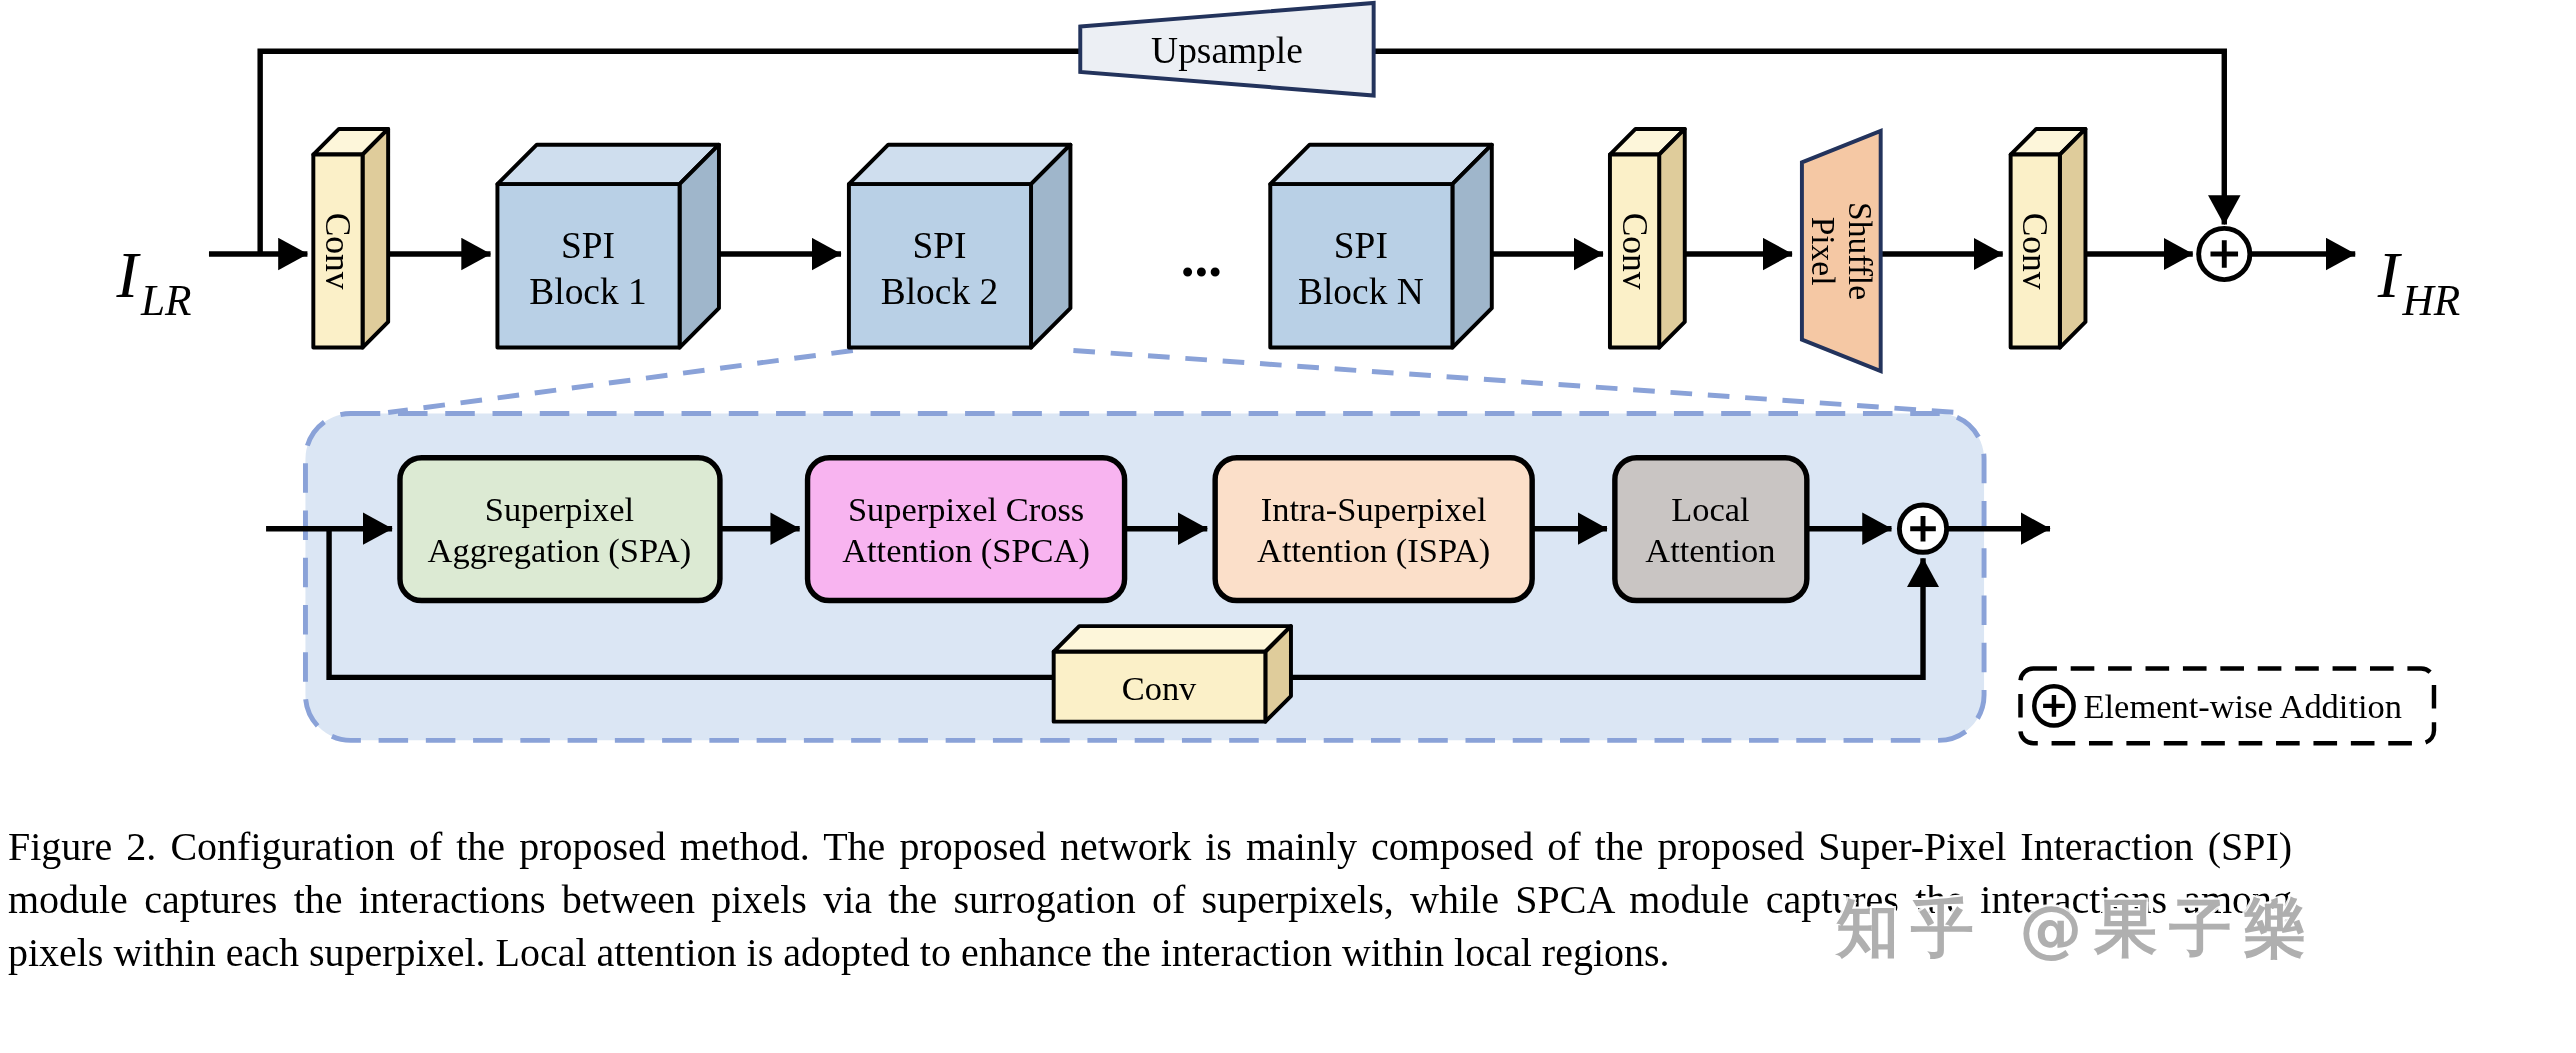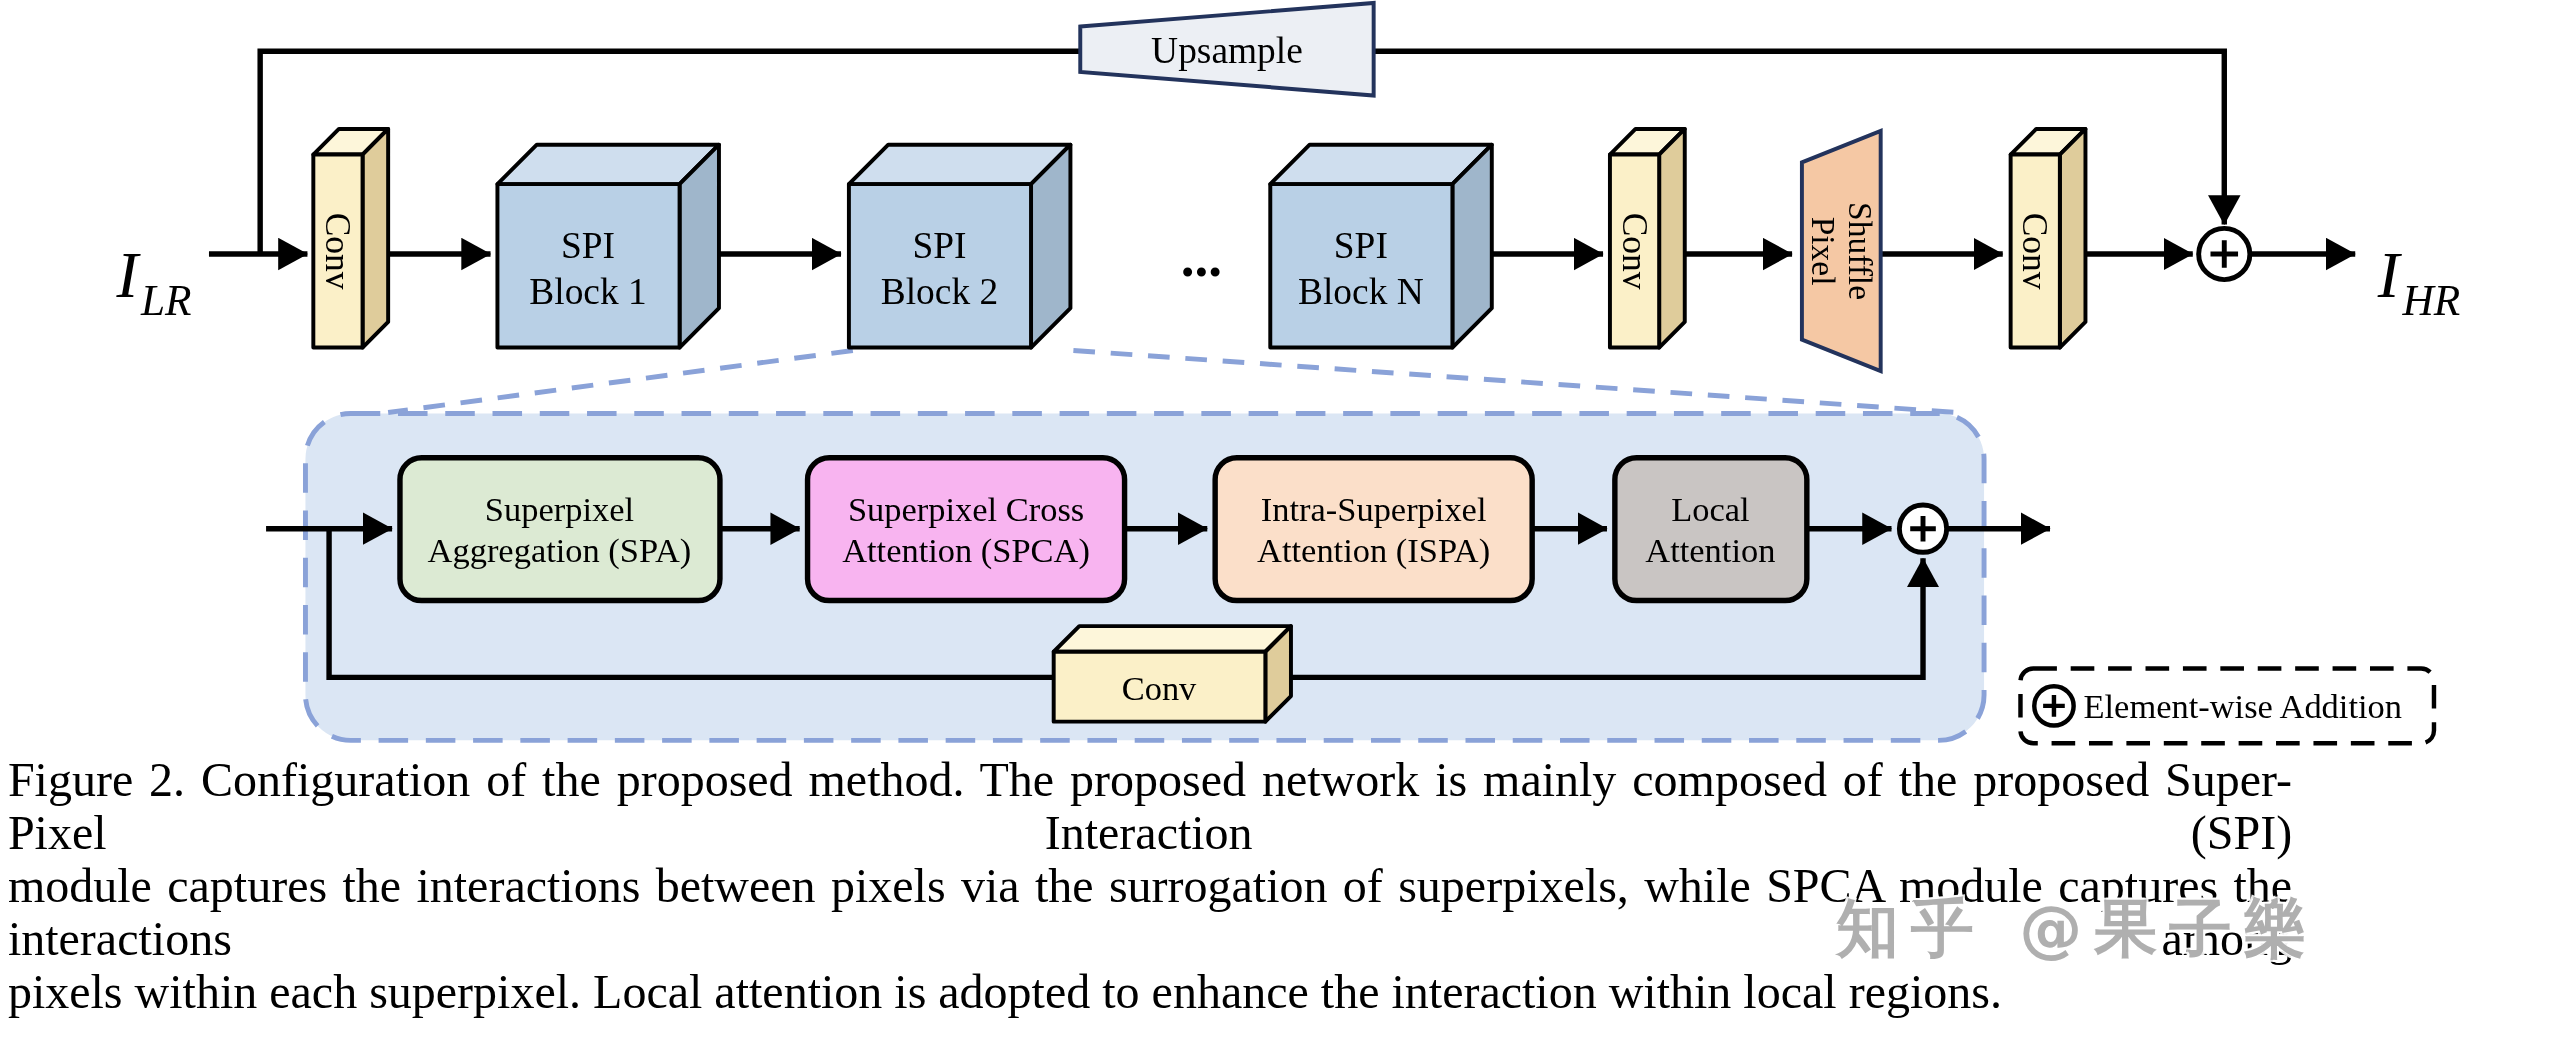--- a/index.html
+++ b/index.html
@@ -1,21 +1,21 @@
 <!DOCTYPE html>
 <html><head>
 <meta charset="utf-8">
 <style>
   html,body{margin:0;padding:0;background:#ffffff;}
   #page{position:relative;width:2576px;height:1054px;background:#ffffff;overflow:hidden;
         font-family:"Liberation Serif", serif;}
   #diagram{position:absolute;left:0;top:0;}
   svg text{font-family:"Liberation Serif", serif;fill:#000;}
-  .caption{position:absolute;left:0;top:753px;width:2300px;padding:0 7.9px;box-sizing:border-box;
-           font-size:48px;line-height:53px;color:#000;}
+  .caption{position:absolute;left:0;top:820px;width:2300px;padding:0 7.9px;box-sizing:border-box;
+           font-size:40px;line-height:53px;color:#000;}
   .cap-line{text-align:justify;text-align-last:justify;}
   .cap-line.last{text-align:center;text-align-last:left;}
   .watermark{position:absolute;left:1836px;top:886px;font-size:63px;font-weight:700;
              font-family:"DejaVu Sans", sans-serif;letter-spacing:11.8px;color:rgba(158,158,158,0.82);
              text-shadow:2px 2px 0 rgba(255,255,255,.9), -2px -2px 0 rgba(255,255,255,.9),
                          2px -2px 0 rgba(255,255,255,.9), -2px 2px 0 rgba(255,255,255,.9);
              white-space:nowrap;pointer-events:none;text-align:center;}
 </style>
 </head>
 <body>

